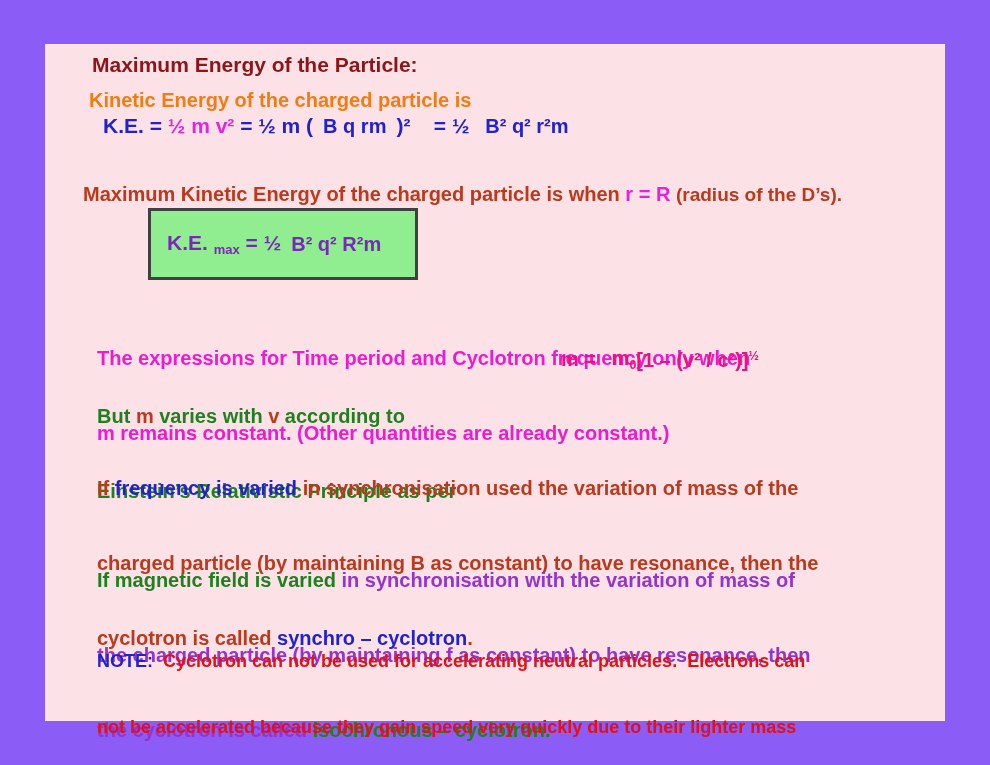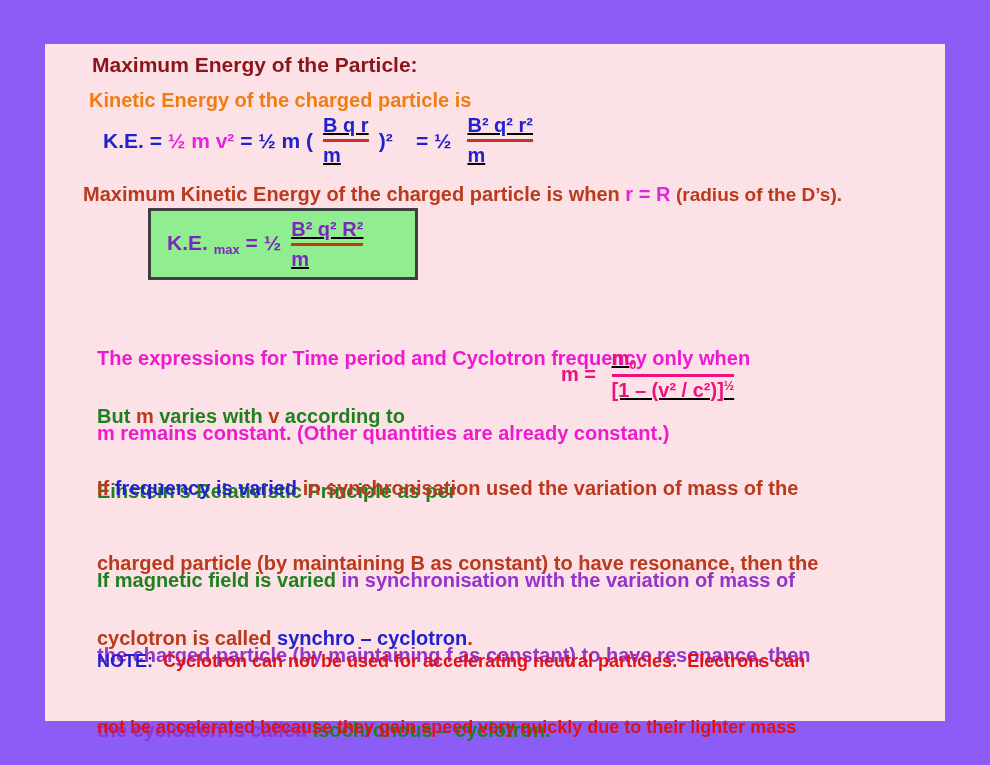--- a/index.html
+++ b/index.html
@@ -11,21 +11,21 @@
     position:absolute;left:45px;top:44px;width:900px;height:677px;
     background:#FCE1E6;
   }
   .block{position:absolute;white-space:pre;}
   .block span{white-space:pre;}
   .title{font-size:21px;}
   .subtitle{font-size:20px;}
   .bodytext{font-size:20px;line-height:25px;}
   .notetext{font-size:18px;line-height:22px;}
   .formula{display:flex;align-items:center;font-size:21px;}
-  .frac{display:inline-flex;flex-direction:column;align-items:flex-start;padding:0 6px;margin:0 4px;text-decoration:underline;}
+  .frac{display:inline-flex;align-items:flex-end;padding:0 6px;margin:0 4px;}
   .frac .num,.frac .den{line-height:1.15;font-size:20px;}
   .frac .bar{align-self:stretch;height:3px;margin:2px 0;border:0;}
   .bar-red{background:#C5312B;}
   .bar-orange{background:#CC3A00;}
   .bar-pink{background:#E8137E;}
   .green-box{
     position:absolute;left:103px;top:164px;width:270px;height:72px;
     background:#90EE90;border:3px solid #404040;box-sizing:border-box;
     display:flex;align-items:center;padding-left:16px;
   }

